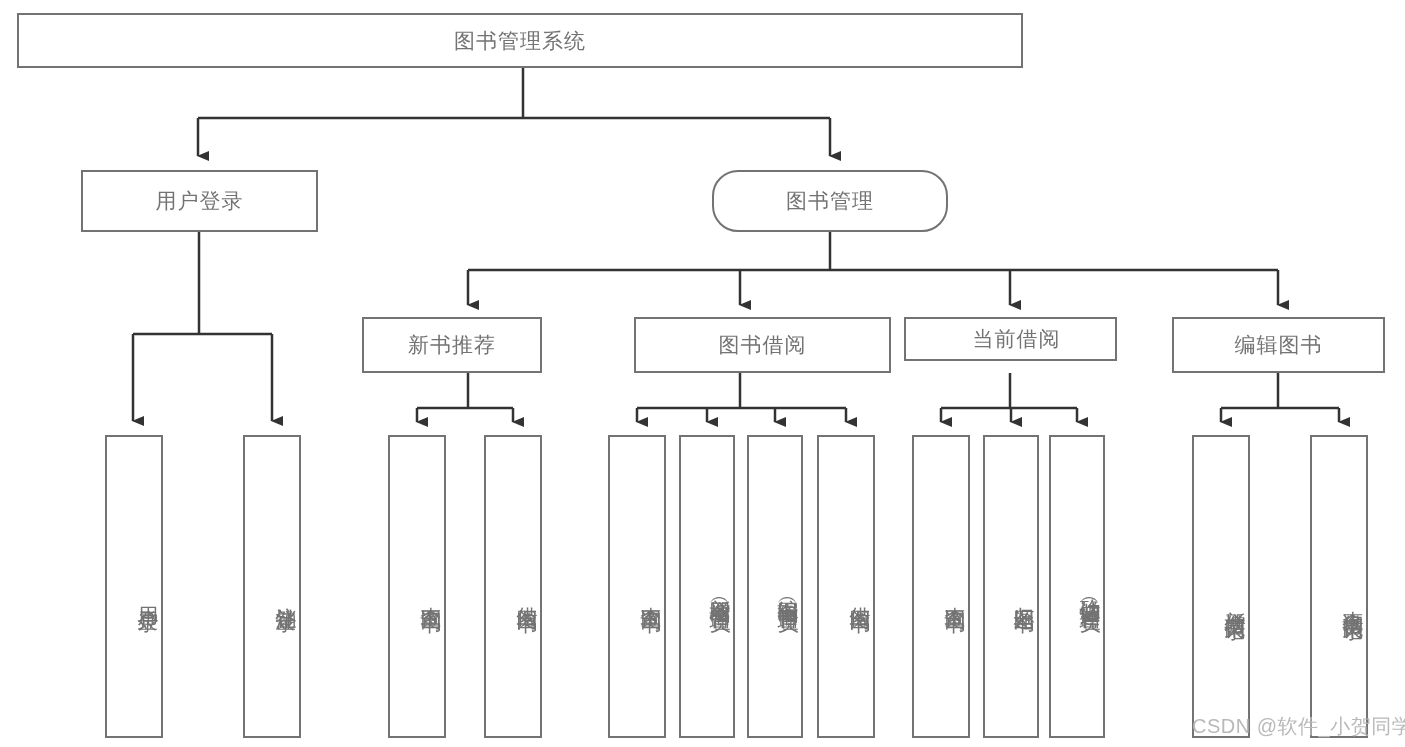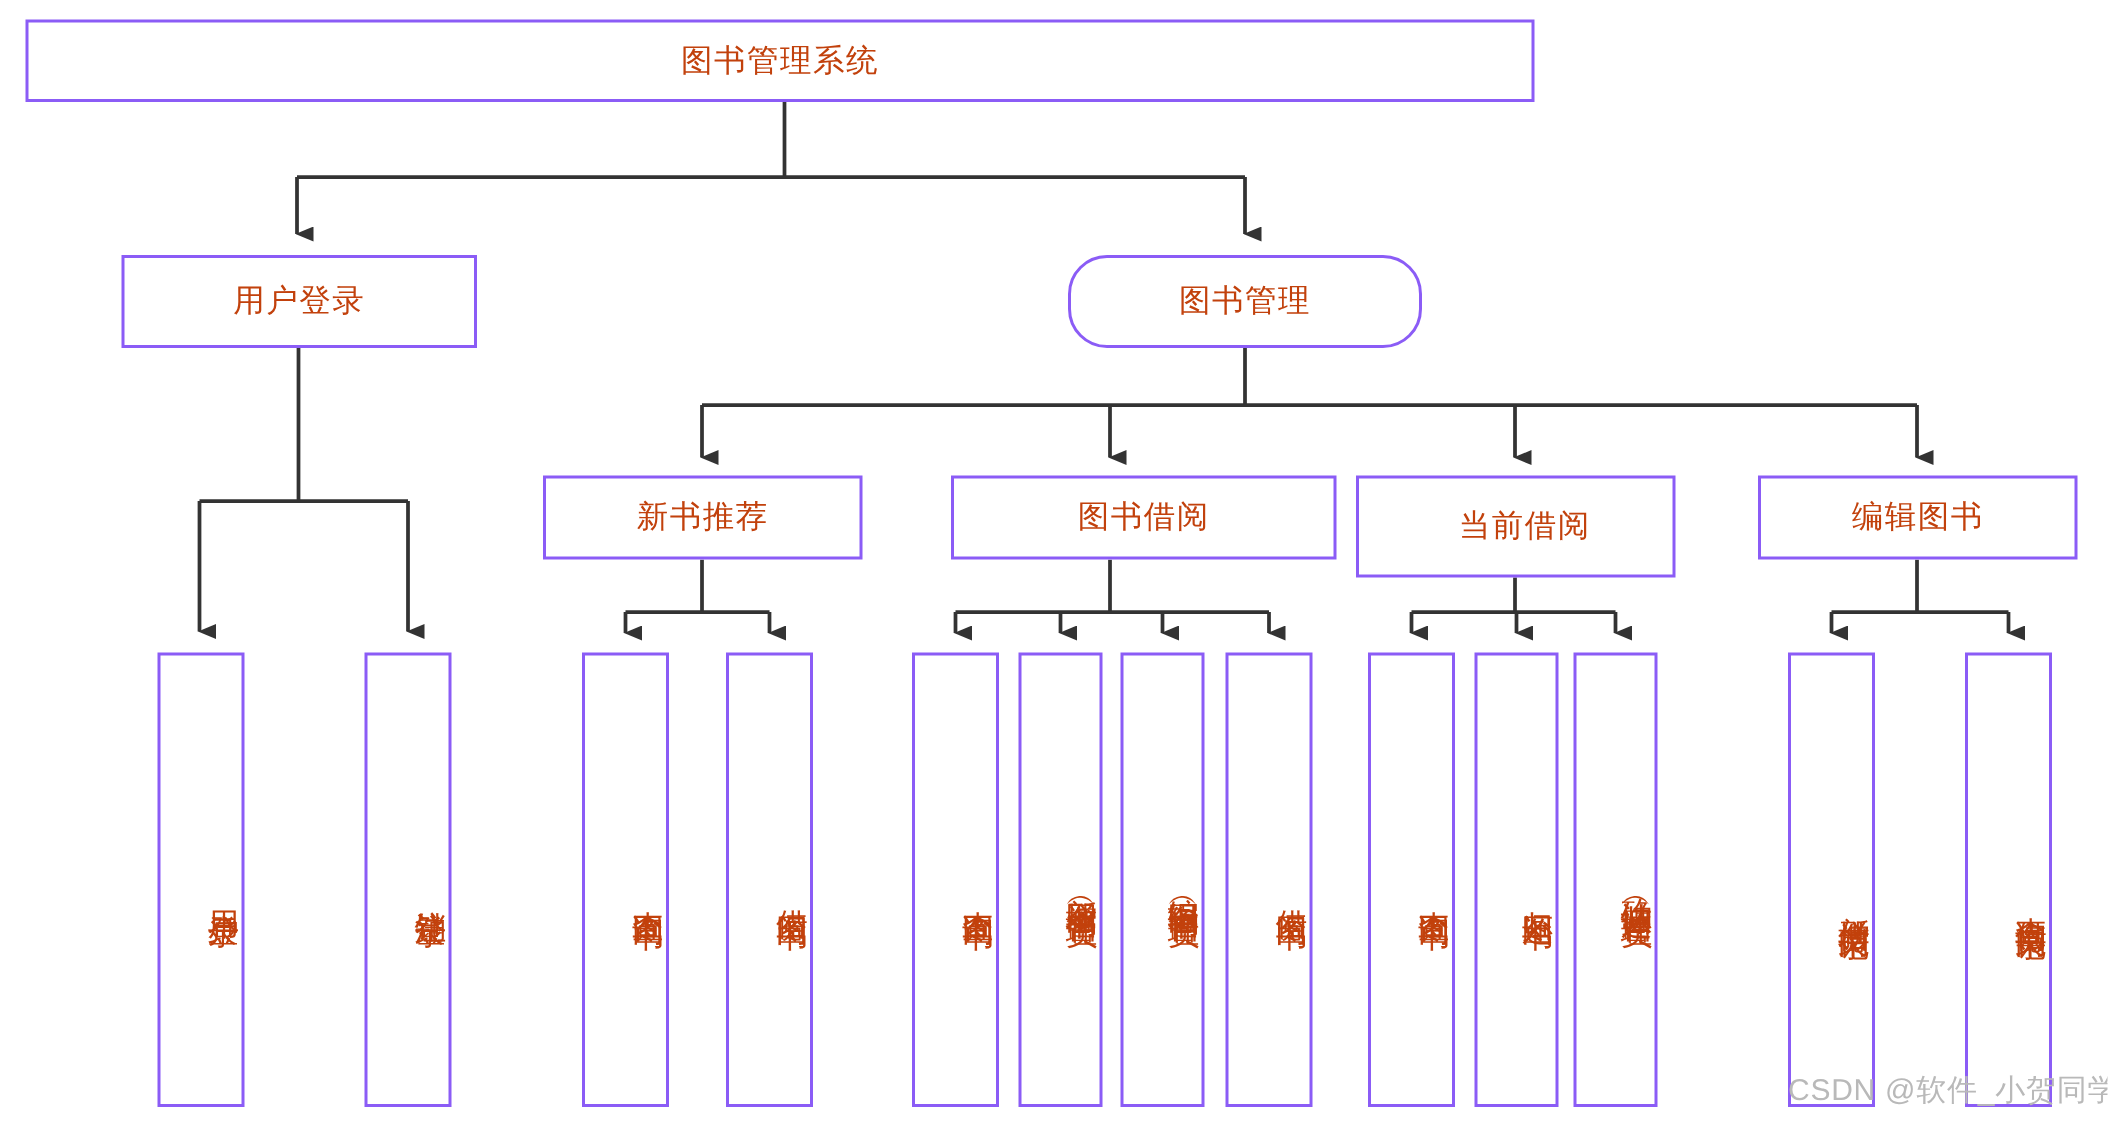--- a/index.html
+++ b/index.html
@@ -8,25 +8,25 @@
     background:#ffffff;
     font-family:"Liberation Sans","DejaVu Sans",sans-serif;
     overflow:hidden;
     position:relative;
   }
   #diagram{position:absolute;left:0;top:0;width:1405px;height:747px;}
   .node{
     position:absolute;
     box-sizing:border-box;
     background:#ffffff;
-    border:2px solid #8b5cf6;
+    border:2px solid #737373;
     display:flex;
     align-items:center;
     justify-content:center;
-    color:#c2410c;
+    color:#737373;
   }
   .node.h{
     font-size:21px;
     line-height:1.2;
     letter-spacing:1px;
   }
   .node.v{
     writing-mode:vertical-rl;
     text-orientation:upright;
     font-size:21px;
@@ -111,27 +111,27 @@
     <span class="lbl">图书管理系统</span>
   </div>
 
   <div class="node h" style="left:81px;top:170px;width:237px;height:62px;">
     <span class="lbl">用户登录</span>
   </div>
   <div class="node h" style="left:712px;top:170px;width:236px;height:62px;border-radius:26px;">
     <span class="lbl">图书管理</span>
   </div>
 
-  <div class="node h" style="left:362px;top:317px;width:213px;height:56px;">
+  <div class="node h" style="left:362px;top:317px;width:180px;height:56px;">
     <span class="lbl">新书推荐</span>
   </div>
   <div class="node h" style="left:634px;top:317px;width:257px;height:56px;">
     <span class="lbl">图书借阅</span>
   </div>
-  <div class="node h" style="left:904px;top:317px;width:213px;height:68px;padding-left:12px;">
+  <div class="node h" style="left:904px;top:317px;width:213px;height:44px;padding-left:12px;">
     <span class="lbl">当前借阅</span>
   </div>
   <div class="node h" style="left:1172px;top:317px;width:213px;height:56px;">
     <span class="lbl">编辑图书</span>
   </div>
 
   <div class="node v" style="left:105px;top:435px;width:58px;height:303px;">
     <span class="lbl">用户登录</span>
   </div>
   <div class="node v" style="left:243px;top:435px;width:58px;height:303px;">

